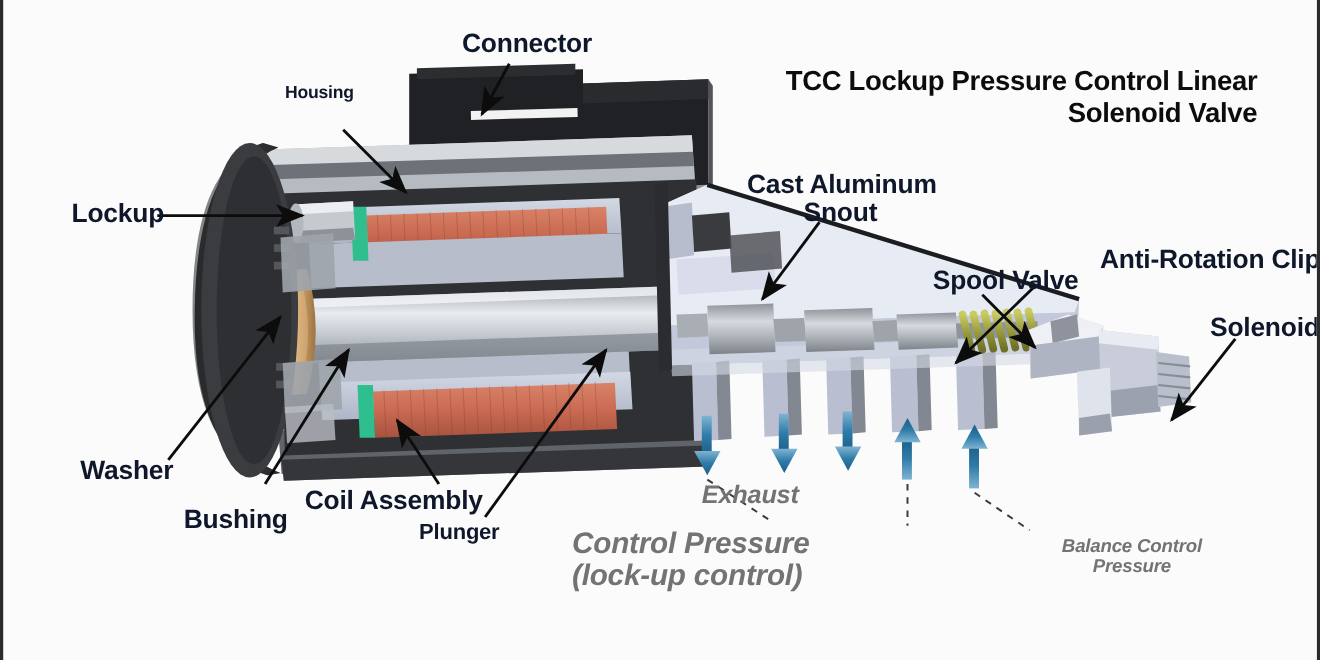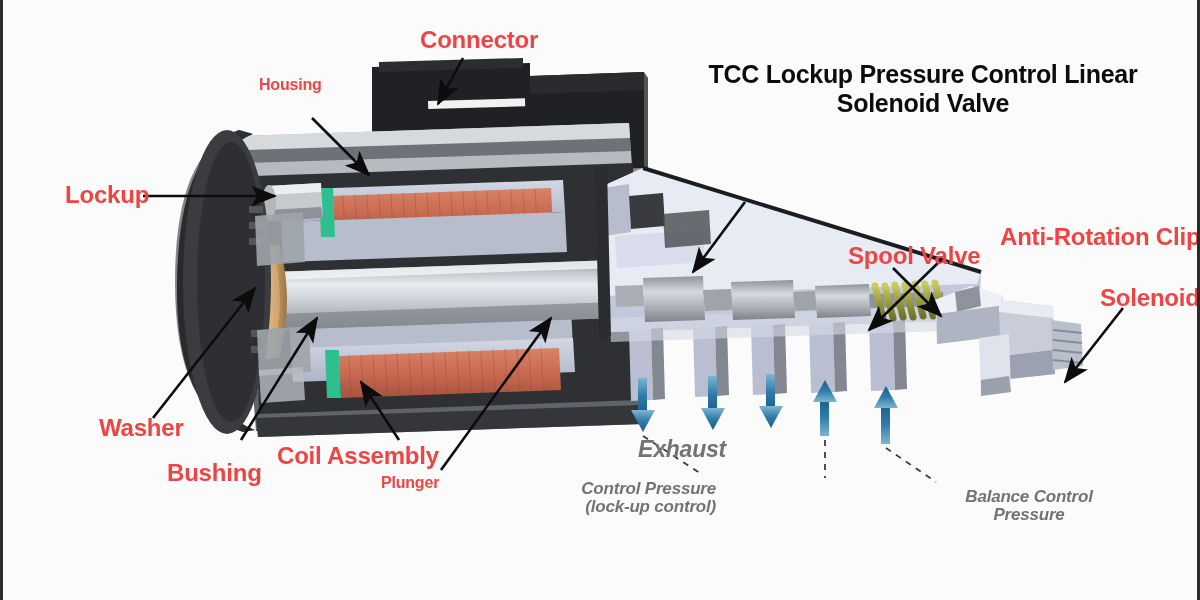--- a/index.html
+++ b/index.html
@@ -11,31 +11,31 @@
     background:#fbfbfb;
     overflow:hidden;
     box-sizing:border-box;
     border-left:3px solid #2b2b2b;
     border-right:3px solid #2b2b2b;
   }
   #art{position:absolute;left:0;top:0;width:1200px;height:600px;}
 
   .lbl{
     position:absolute;
-    color:#ef4444;
+    color:#0f172a;
     font-weight:bold;
     font-family:"Liberation Sans",sans-serif;
     line-height:1.08;
     white-space:pre;
     letter-spacing:-0.2px;
   }
   .lbl.blue{color:#737373;font-style:italic;}
   .title{
     position:absolute;
-    text-align:center;
+    text-align:right;
     color:#0c0c0c;
     font-weight:bold;
     font-size:25px;
     line-height:1.16;
     letter-spacing:-0.3px;
     white-space:pre-line;
   }
 </style>
 </head>
 <body>
@@ -362,37 +362,39 @@
 
   <div class="title" style="left:700px;top:60px;width:440px;">TCC Lockup Pressure Control Linear
 Solenoid Valve</div>
 
   <div class="lbl" style="left:417px;top:27px;font-size:24px;">Connector</div>
 
   <div class="lbl" style="left:256px;top:76px;font-size:16px;">Housing</div>
 
   <div class="lbl" style="left:62px;top:182px;font-size:24px;">Lockup</div>
 
-  <div class="lbl" style="left:70px;top:415px;font-size:24px;margin-left:26px;">Washer</div>
+  <div class="lbl" style="left:70px;top:415px;font-size:24px;">Washer</div>
 
   <div class="lbl" style="left:164px;top:460px;font-size:24px;">Bushing</div>
 
   <div class="lbl" style="left:274px;top:443px;font-size:24px;">Coil Assembly</div>
 
-  <div class="lbl" style="left:378px;top:474px;font-size:16px;">Plunger</div>
-
+  <div class="lbl" style="left:378px;top:474px;font-size:20px;">Plunger</div>
+
+  <div class="lbl" style="left:676px;top:155px;font-size:24px;text-align:center;width:170px;">Cast Aluminum
+Snout</div>
 
   <div class="lbl" style="left:997px;top:224px;font-size:24px;">Anti-Rotation Clip</div>
 
   <div class="lbl" style="left:845px;top:243px;font-size:24px;">Spool Valve</div>
 
   <div class="lbl" style="left:1097px;top:285px;font-size:24px;">Solenoid</div>
 
   <div class="lbl blue" style="left:635px;top:437px;font-size:23px;">Exhaust</div>
 
-  <div class="lbl blue" style="left:517px;top:480px;font-size:17px;text-align:right;width:196px;">Control Pressure
+  <div class="lbl blue" style="left:517px;top:480px;font-size:27px;text-align:right;width:196px;">Control Pressure
 (lock-up control)</div>
 
 
   <div class="lbl blue" style="left:928px;top:488px;font-size:17px;text-align:center;width:196px;">Balance Control
 Pressure</div>
 
 </div>
 
 </body></html>

